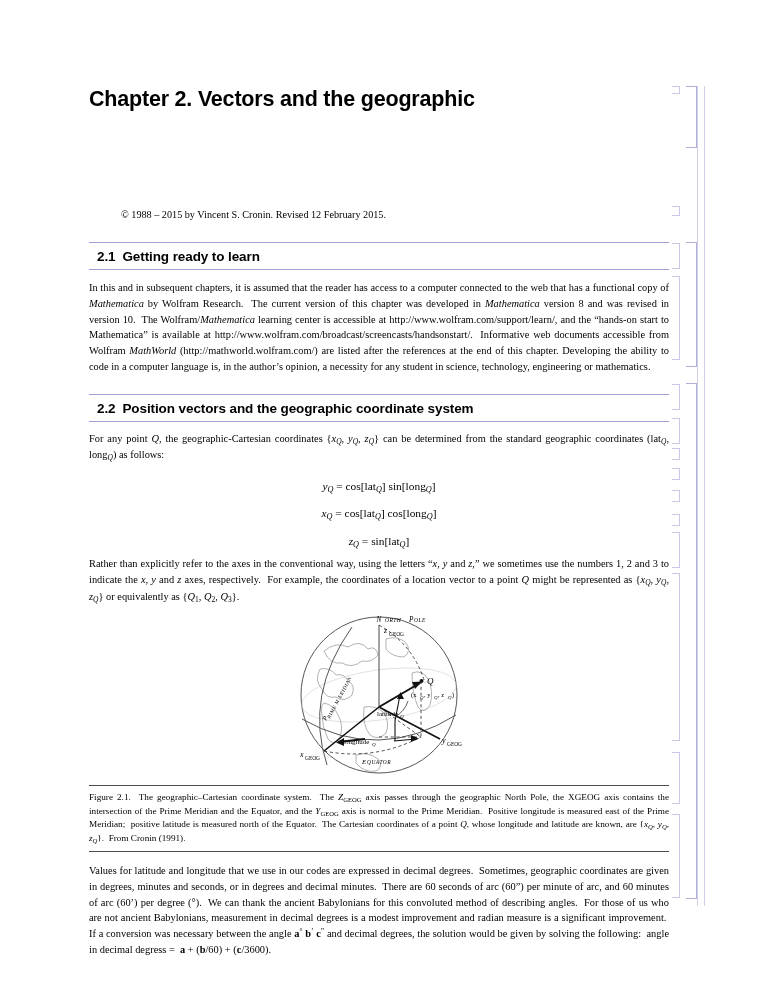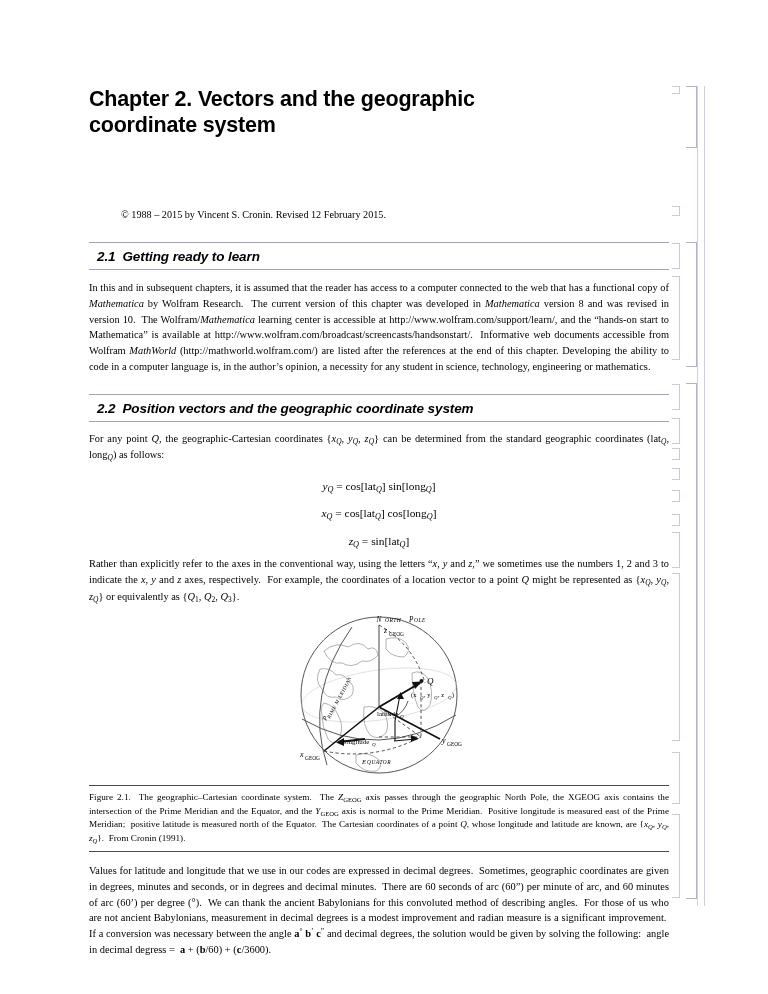--- a/index.html
+++ b/index.html
@@ -62,21 +62,20 @@
     position: absolute;
     left: 0;
     width: 580px;
   }
   .section-head {
     position: relative;
     border-top: 1.4px solid #a0a0d8;
     border-bottom: 1.4px solid #a0a0d8;
     padding: 4px 0 4px 8px;
     box-sizing: border-box;
-    font-style: italic;
   }
   .section-head .label {
     font-family: "Liberation Sans", sans-serif;
     font-size: 13.5px;
     font-weight: bold;
     letter-spacing: -0.1px;
     color: #000;
   }
   .section-head .label .num { margin-right: 7px; }
 
@@ -171,21 +170,20 @@
 </style>
 </head>
 <body>
 
 <div class="page">
 
   <div class="content">
 
     <h1 class="chapter-title">
       <span>Chapter 2.  Vectors and the geographic</span><br>
-      <span>coordinate system</span>
     </h1>
 
     <div class="copyright-line">© 1988 – 2015 by Vincent S. Cronin.  Revised 12 February 2015.</div>
 
     <div class="section" style="top:242px;">
       <div class="section-head">
         <span class="label"><span class="num">2.1</span><span>Getting ready to learn</span></span>
       </div>
       <div style="height:10px;"></div>
       <p class="body-text">In this and in subsequent chapters, it is assumed that the reader has access to a computer connected to the web that has a functional copy of <span class="it">Mathematica</span> by Wolfram Research.&nbsp; The current version of this chapter was developed in <span class="it">Mathematica</span> version 8 and was revised in version 10.&nbsp; The Wolfram/<span class="it">Mathematica</span> learning center is accessible at http://www.wolfram.com/support/learn/, and the “hands-on start to Mathematica” is available at http://www.wolfram.com/broadcast/screencasts/handsonstart/.&nbsp; Informative web documents accessible from Wolfram <span class="it">MathWorld</span> (http://mathworld.wolfram.com/) are listed after the references at the end of this chapter. Developing the ability to code in a computer language is, in the author’s opinion, a necessity for any student in science, technology, engineering or mathematics.</p>

